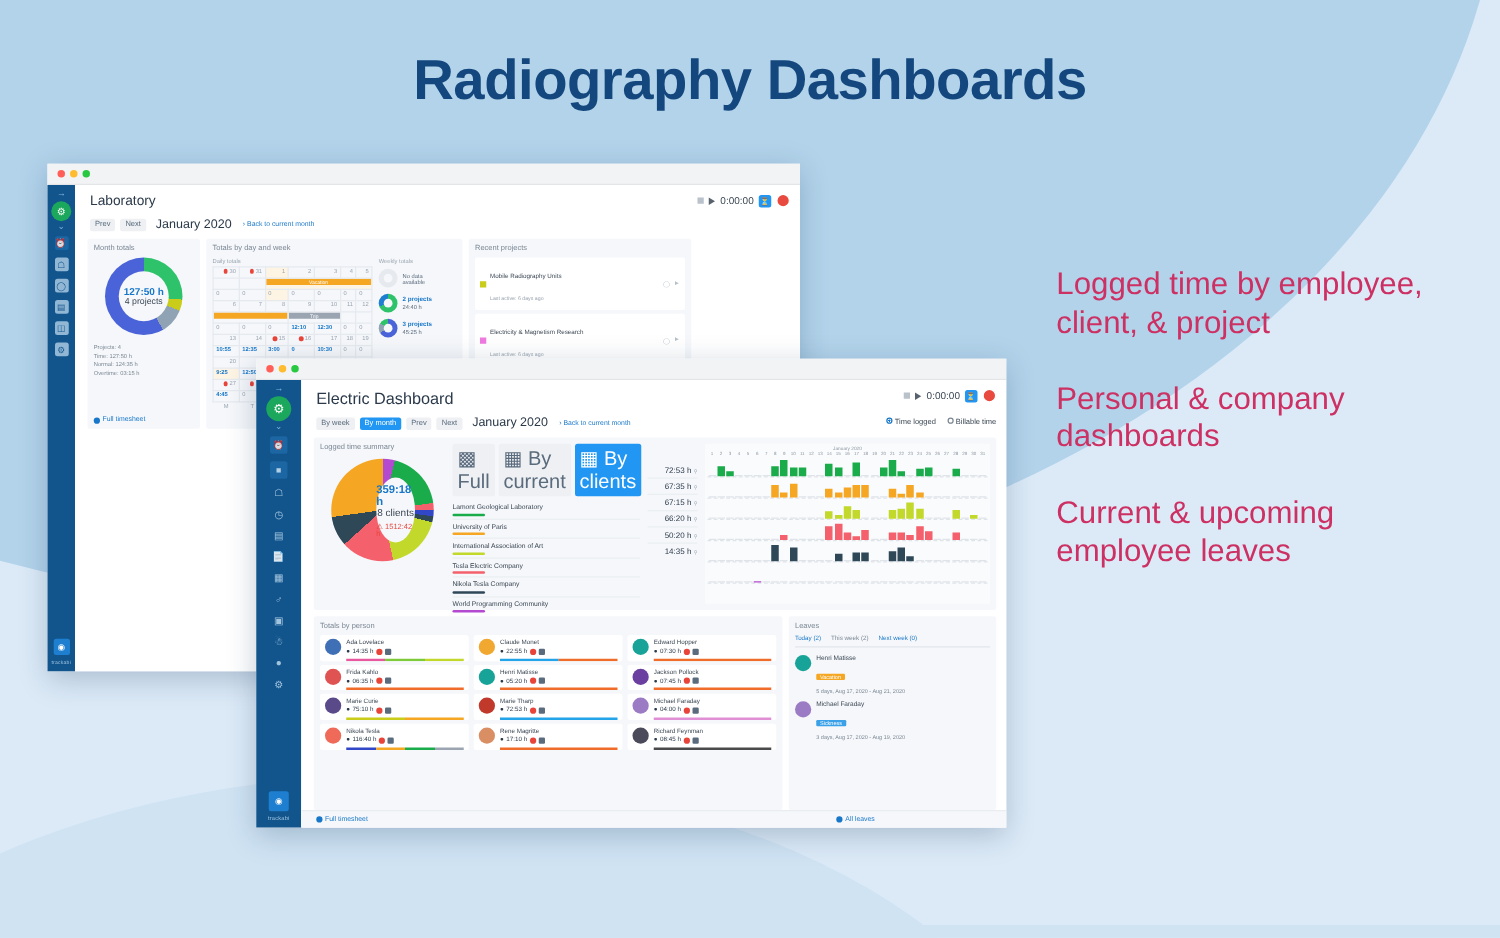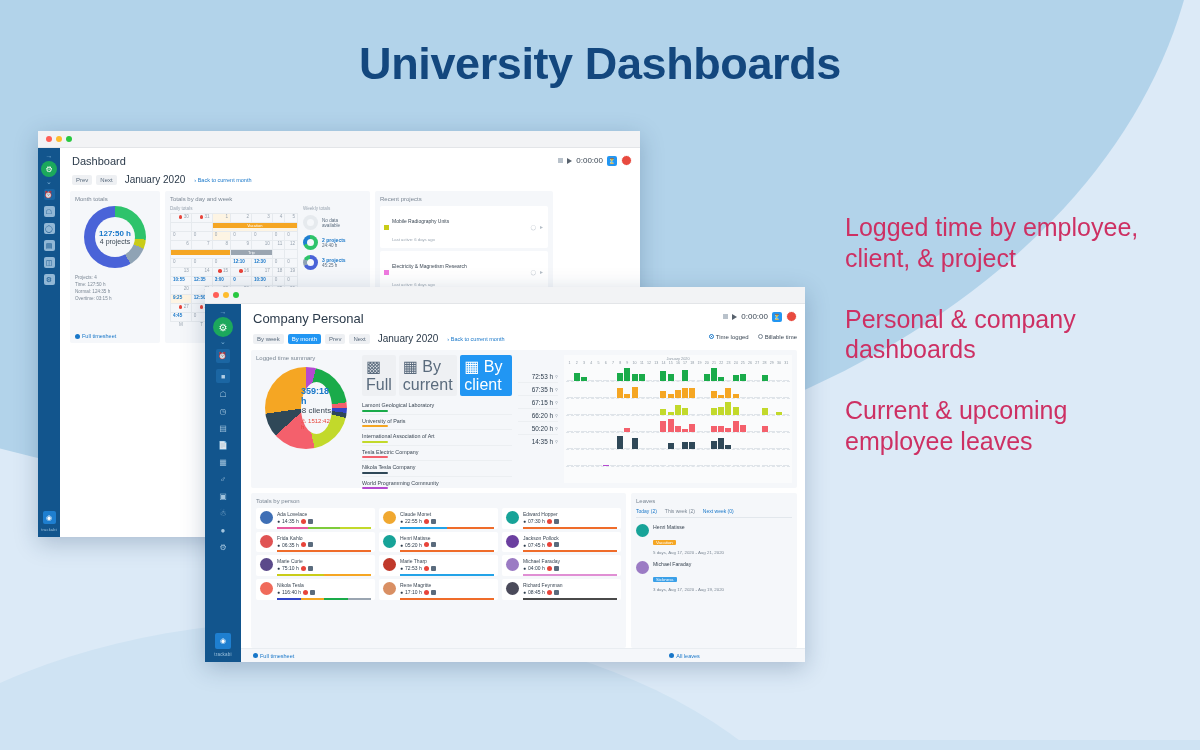--- a/index.html
+++ b/index.html
@@ -161,21 +161,21 @@
 </style>
 </head>
 <body>
 
 <div class="bg-wrap">
   <div class="bg-blue-curve"></div>
   <div class="bg-bottom-circle"></div>
   <div class="bg-bottom-band"></div>
 </div>
 
-<div class="headline">University Dashboards</div>
+<div class="headline">Radiography Dashboards</div>
 
 <div class="features">
   <div class="feature">Logged time by employee, client, &amp; project</div>
   <div class="feature">Personal &amp; company dashboards</div>
   <div class="feature">Current &amp; upcoming employee leaves</div>
 </div>
 
 <div class="win" style="left:38px; top:131px; width:602px; height:406px;">
   <div class="titlebar">
     <span class="dot r"></span>
@@ -194,21 +194,21 @@
       <div class="sb-ico">▤</div>
       <div class="sb-ico">◫</div>
       <div class="sb-ico">⚙</div>
       <div class="sb-spacer"></div>
       <div class="sb-bottom">◉</div>
       <div class="sb-brand">trackabi</div>
     </div>
 
     <div class="content">
       <div class="page-head">
-        <div class="page-title">Dashboard</div>
+        <div class="page-title">Laboratory</div>
         <div class="toolbar">
           <span class="tbtn">Prev</span>
           <span class="tbtn">Next</span>
           <span class="month-label">January 2020</span>
           <span class="back-link">›&nbsp;<span>Back to current month</span></span>
         </div>
       </div>
       <div class="topright">
         <span class="sq"></span>
         <span class="play"></span>
@@ -449,21 +449,21 @@
       <div class="sb-ico plain">☃</div>
       <div class="sb-ico plain">●</div>
       <div class="sb-ico plain">⚙</div>
       <div class="sb-spacer"></div>
       <div class="sb-bottom" style="width:16px;height:16px;">◉</div>
       <div class="sb-brand" style="font-size:4.5px;">trackabi</div>
     </div>
 
     <div class="content">
       <div class="page-head">
-        <div class="page-title" style="font-size:13px;">Company Personal</div>
+        <div class="page-title" style="font-size:13px;">Electric Dashboard</div>
         <div class="toolbar">
           <span class="tbtn">By week</span>
           <span class="tbtn active">By month</span>
           <span class="tbtn">Prev</span>
           <span class="tbtn">Next</span>
           <span class="month-label">January 2020</span>
           <span class="back-link">›&nbsp;<span>Back to current month</span></span>
         </div>
       </div>
       <div class="topright">
@@ -488,21 +488,21 @@
               <div style="font-size:8px;color:#3b4754;">8 clients</div>
               <div style="font-size:6px;color:#e8443a;margin-top:2px;">⚠ <span>1512:42 h</span></div>
             </div>
           </div>
         </div>
 
         <div style="width:150px;">
           <div style="display:flex; gap:3px; margin-bottom:3px;">
             <span class="tbtn">▩ <span>Full</span></span>
             <span class="tbtn">▦ <span>By current</span></span>
-            <span class="tbtn active">▦ <span>By client</span></span>
+            <span class="tbtn active">▦ <span>By clients</span></span>
           </div>
           <div class="client-row">
               <div>
                 <div class="client-name">Lamont Geological Laboratory</div>
                 <div class="client-line" style="background:#1aab4a;"></div>
               </div>
             </div>
           <div class="client-row">
               <div>
                 <div class="client-name">University of Paris</div>

